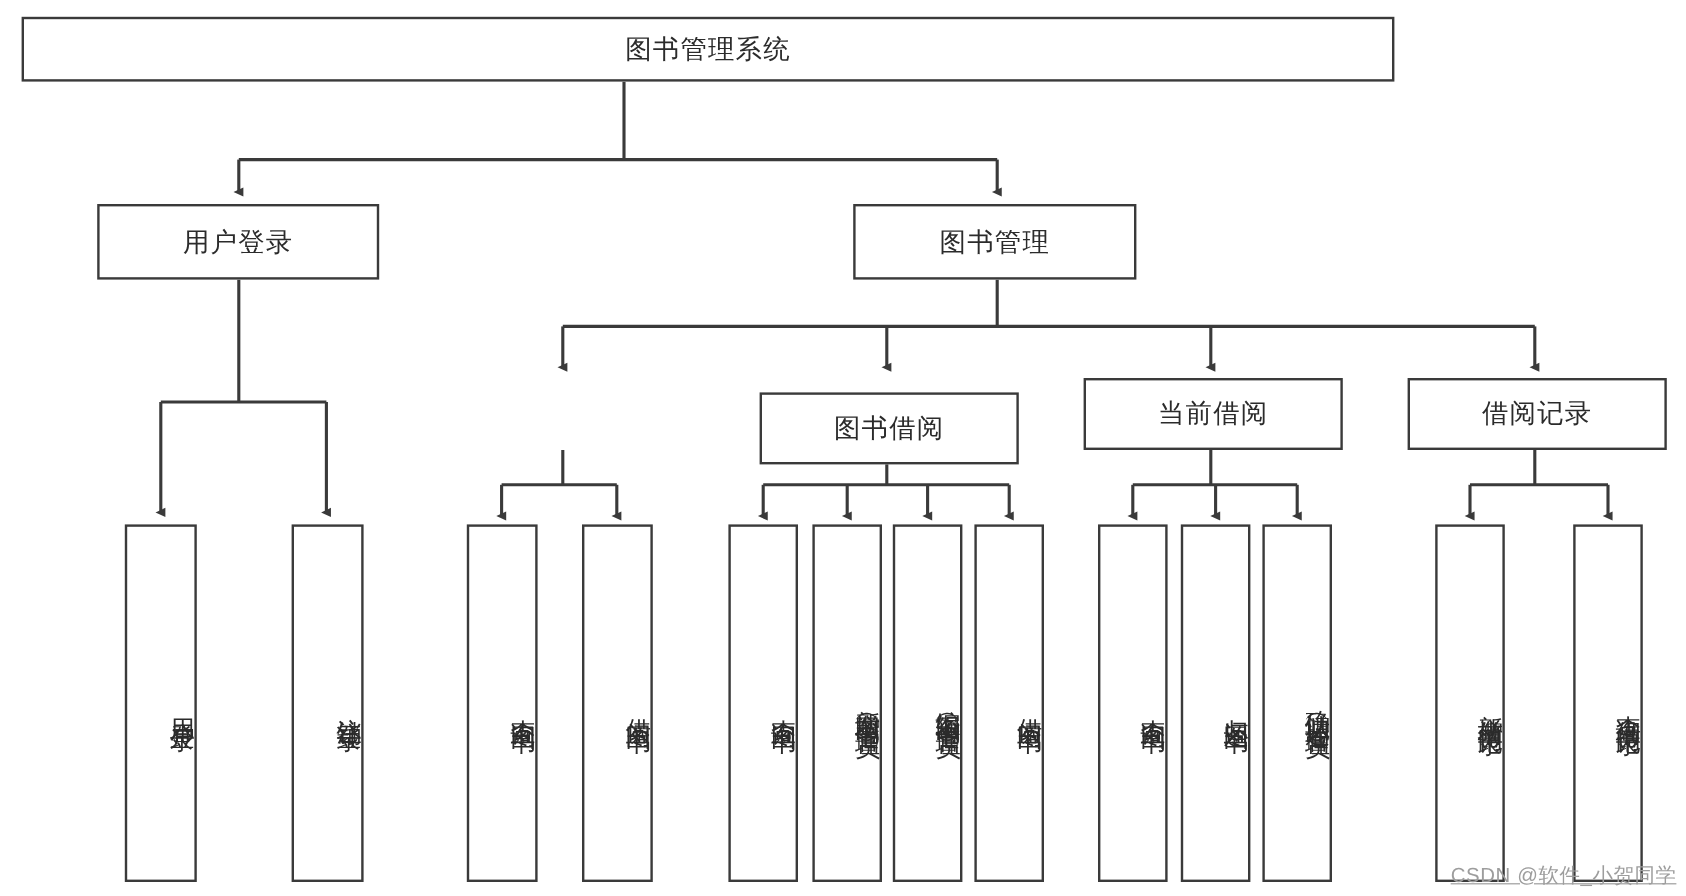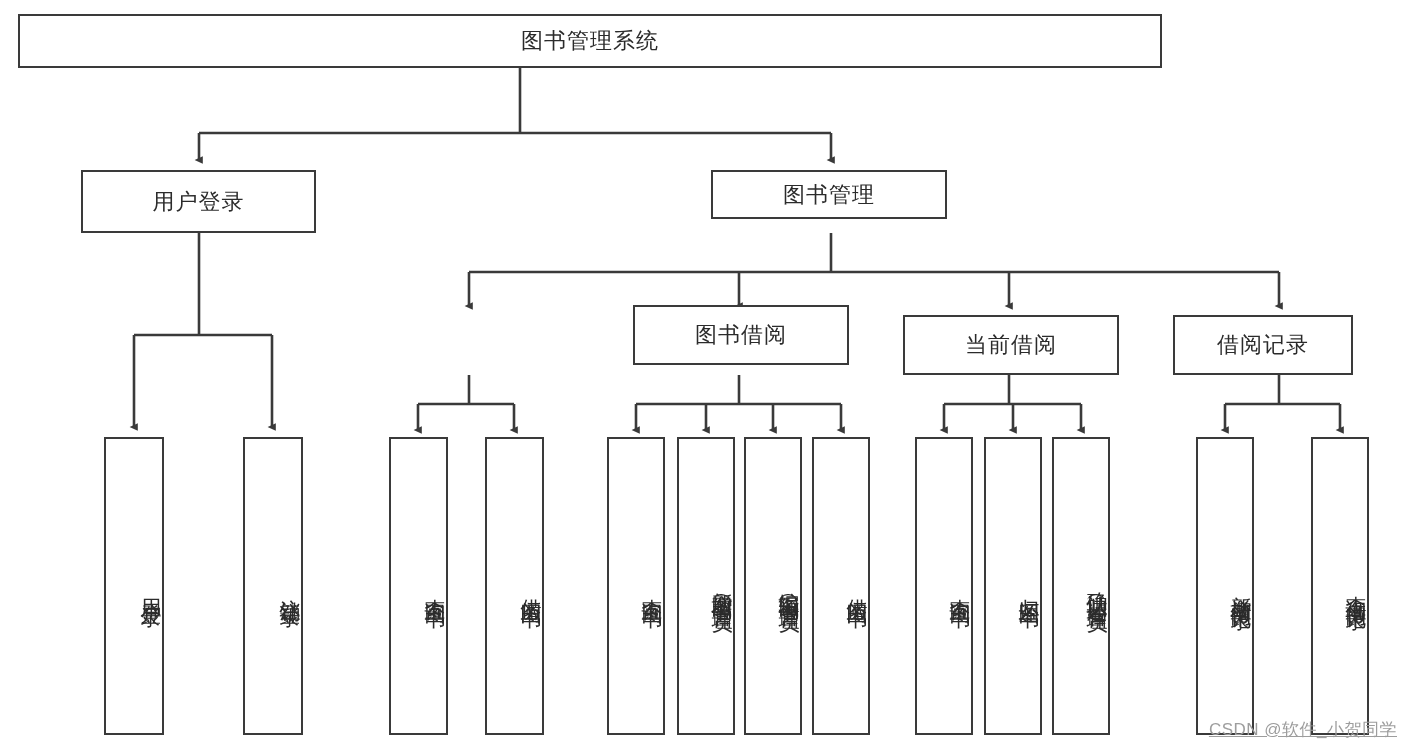--- a/index.html
+++ b/index.html
@@ -122,31 +122,31 @@
     </g>
   </svg>
 
   <div class="node horiz" style="left:18px; top:14px; width:1144px; height:54px;">
     <span>图书管理系统</span>
   </div>
 
   <div class="node horiz" style="left:81px; top:170px; width:235px; height:63px;">
     <span>用户登录</span>
   </div>
-  <div class="node horiz" style="left:711px; top:170px; width:236px; height:49px;">
+  <div class="node horiz" style="left:711px; top:170px; width:236px; height:63px;">
     <span>图书管理</span>
   </div>
 
-  <div class="node horiz" style="left:633px; top:305px; width:216px; height:60px;">
+  <div class="node horiz" style="left:633px; top:327px; width:216px; height:60px;">
     <span>图书借阅</span>
   </div>
   <div class="node horiz" style="left:903px; top:315px; width:216px; height:60px;">
     <span>当前借阅</span>
   </div>
-  <div class="node horiz" style="left:1173px; top:315px; width:180px; height:60px;justify-content:center;">
+  <div class="node horiz" style="left:1173px; top:315px; width:216px; height:60px;justify-content:center;">
     <span>借阅记录</span>
   </div>
 
   <div class="node vert" style="left:104px; top:437px; width:60px; height:298px;">
     <span class="vtext">用户登录</span>
   </div>
   <div class="node vert" style="left:243px; top:437px; width:60px; height:298px;">
     <span class="vtext">注销登录</span>
   </div>
 

